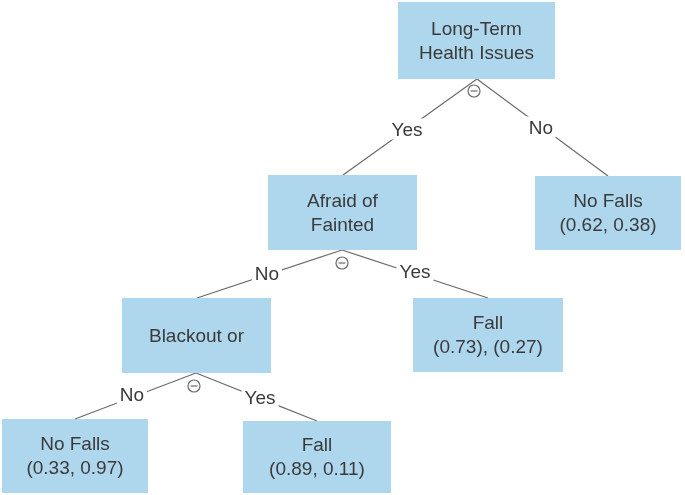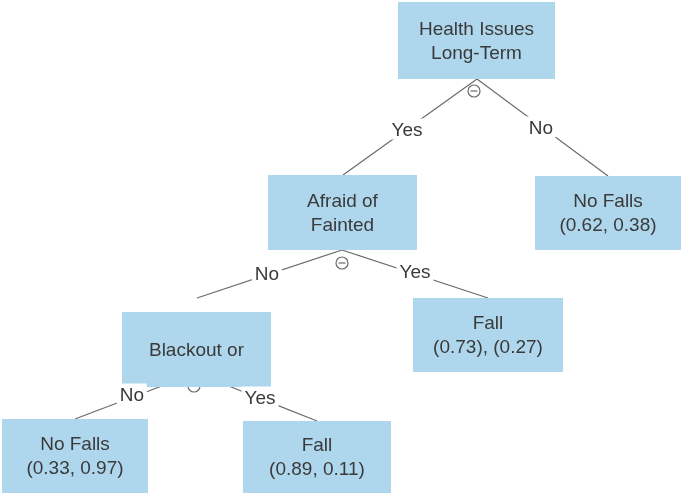--- a/index.html
+++ b/index.html
@@ -54,21 +54,21 @@
     background: var(--background, #ffffff);
     font-size: 19px;
     line-height: 21px;
     padding: 0 3px;
     white-space: nowrap;
   }
   
   .n-root      { left: 398px; top:   2px; width: 157px; height: 77px; }
   .n-afraid    { left: 268px; top: 175px; width: 149px; height: 75px; }
   .n-nofalls-r { left: 535px; top: 176px; width: 146px; height: 74px; }
-  .n-blackout  { left: 122px; top: 298px; width: 149px; height: 75px; margin-top: 14px; }
+  .n-blackout  { left: 122px; top: 298px; width: 149px; height: 75px; }
   .n-fall-mid  { left: 413px; top: 298px; width: 150px; height: 74px; }
   .n-nofalls-l { left:   2px; top: 419px; width: 146px; height: 74px; }
   .n-fall-bot  { left: 243px; top: 421px; width: 148px; height: 72px; }
   
   .el-0 { left: 407px; top: 129px; }
   .el-1 { left: 541px; top: 127px; }
   .el-2 { left: 267px; top: 273px; }
   .el-3 { left: 415px; top: 271px; }
   .el-4 { left: 132px; top: 394px; }
   .el-5 { left: 260px; top: 397px; }
@@ -94,22 +94,22 @@
       <circle class="split-circle" cx="342" cy="263" r="6"></circle>
       <line class="edge" x1="338.5" y1="263" x2="345.5" y2="263"></line>
     </g>
     <g>
       <circle class="split-circle" cx="194" cy="386" r="6"></circle>
       <line class="edge" x1="190.5" y1="386" x2="197.5" y2="386"></line>
     </g>
   </svg>
 
   <div class="node n-root">
+    <span>Long-Term</span>
     <span>Health Issues</span>
-    <span>Long-Term</span>
   </div>
 
   <div class="node n-afraid">
     <span>Afraid of</span>
     <span>Fainted</span>
   </div>
 
   <div class="node n-nofalls-r">
     <span>No Falls</span>
     <span>(0.62, 0.38)</span>

